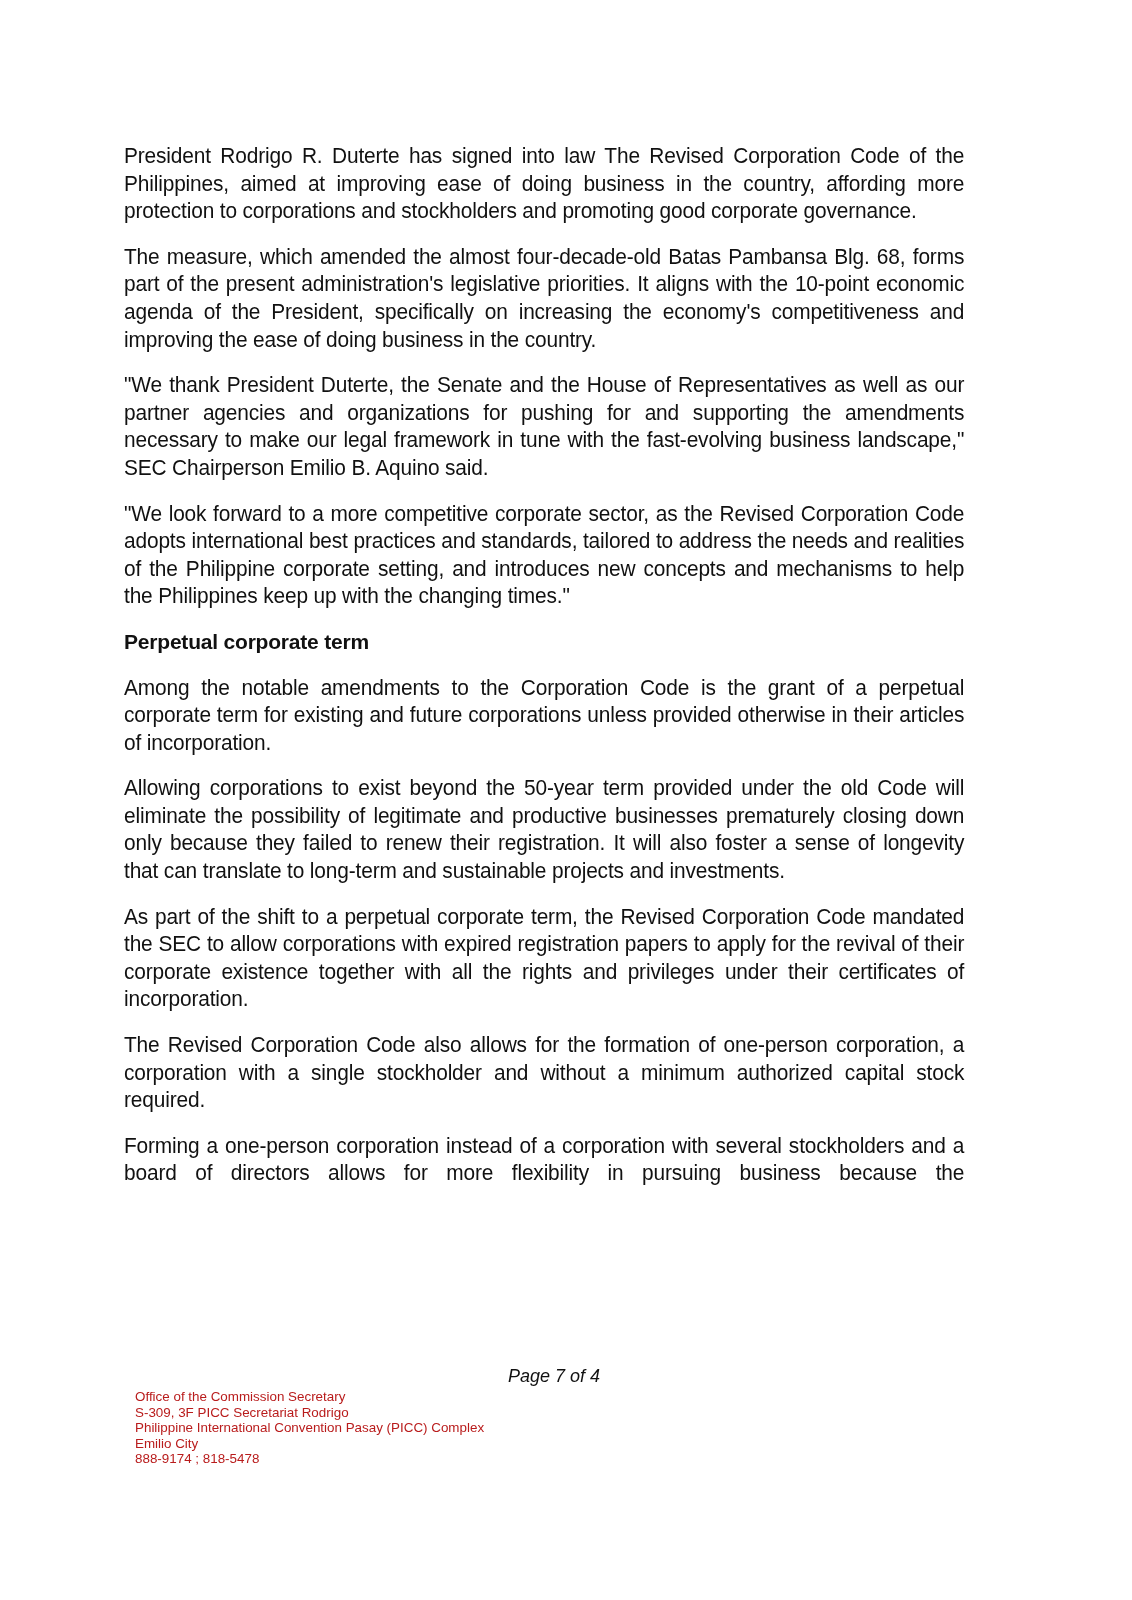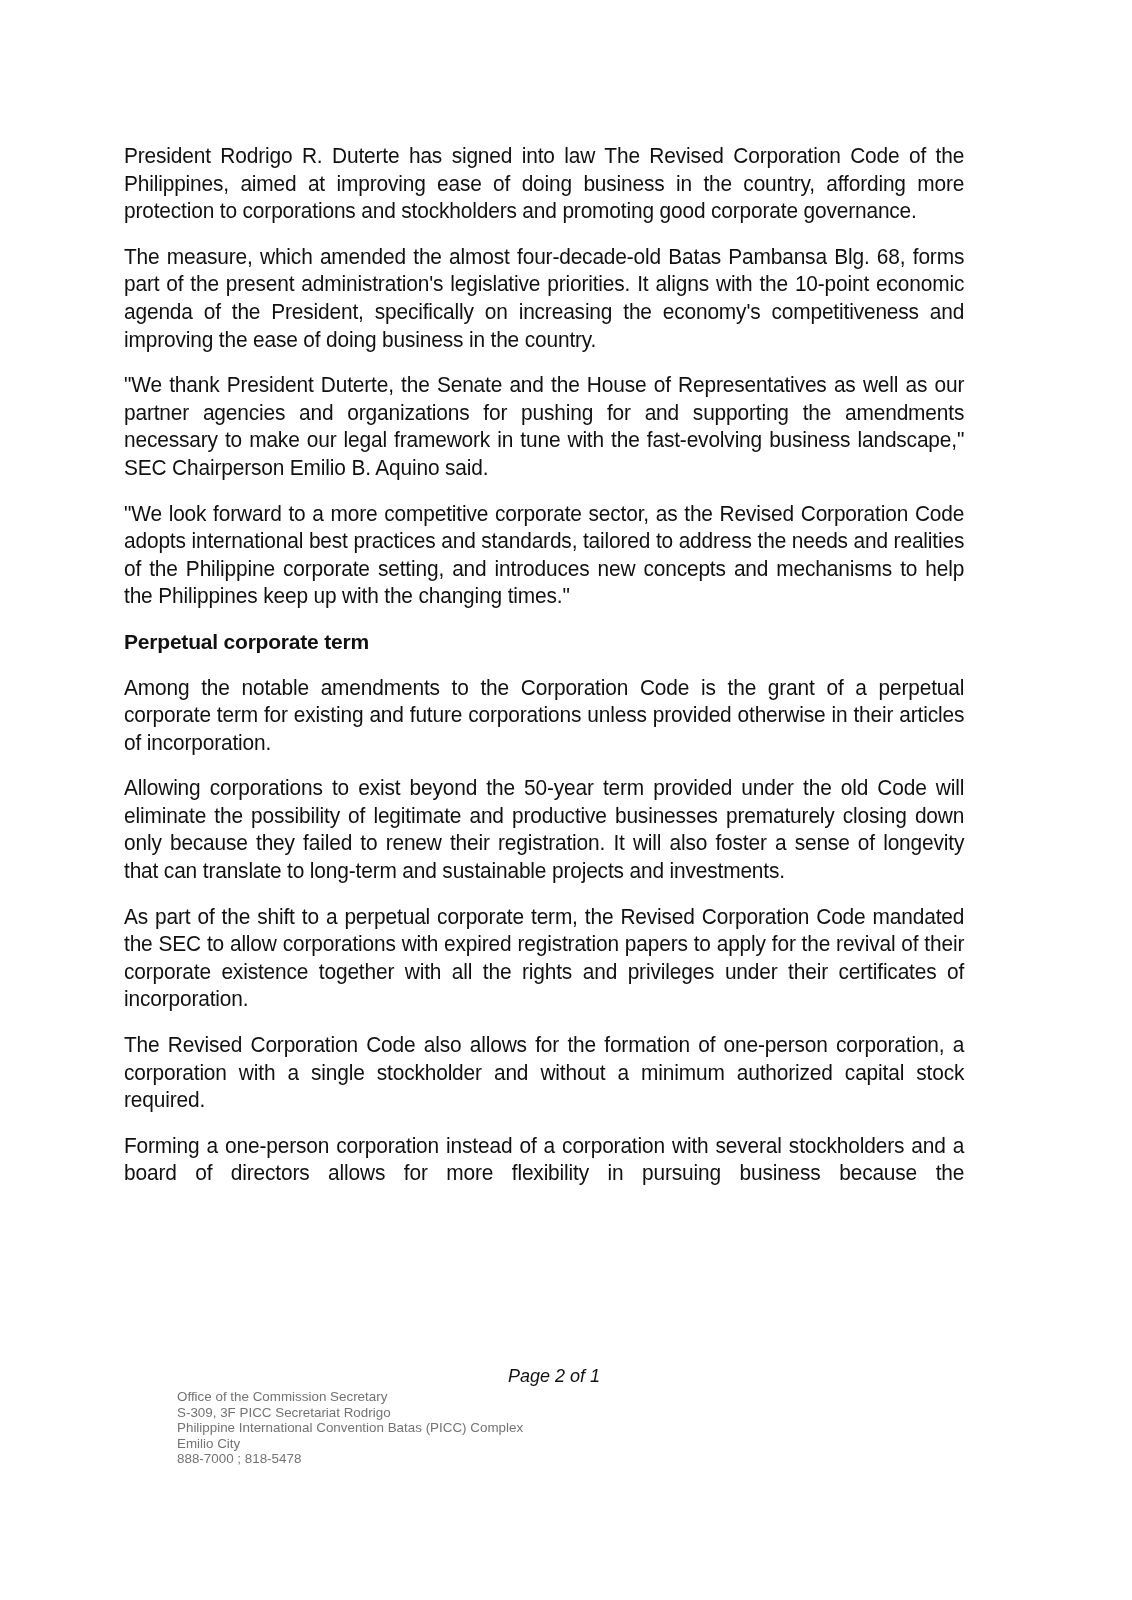--- a/index.html
+++ b/index.html
@@ -51,22 +51,21 @@
       font-size: 18px;
       color: #111;
     }
     .footer-address {
       position: absolute;
       left: 135px;
       top: 1389px;
       font-family: "Liberation Sans", sans-serif;
       font-size: 13.4px;
       line-height: 15.6px;
-      color: #737373;
-      margin-left: 42px;
+      color: #b91c1c;
     }
     .footer-address div {
       white-space: nowrap;
     }
   </style>
 </head>
 <body>
 
 <div class="page">
   <p class="para">President Rodrigo R. Duterte has signed into law The Revised Corporation Code of the Philippines, aimed at improving ease of doing business in the country, affording more protection to corporations and stockholders and promoting good corporate governance.</p>
@@ -74,21 +73,21 @@
   <p class="para">"We thank President Duterte, the Senate and the House of Representatives as well as our partner agencies and organizations for pushing for and supporting the amendments necessary to make our legal framework in tune with the fast-evolving business landscape," SEC Chairperson Emilio B. Aquino said.</p>
   <p class="para">"We look forward to a more competitive corporate sector, as the Revised Corporation Code adopts international best practices and standards, tailored to address the needs and realities of the Philippine corporate setting, and introduces new concepts and mechanisms to help the Philippines keep up with the changing times."</p>
   <h2 class="heading">Perpetual corporate term</h2>
   <p class="para">Among the notable amendments to the Corporation Code is the grant of a perpetual corporate term for existing and future corporations unless provided otherwise in their articles of incorporation.</p>
   <p class="para">Allowing corporations to exist beyond the 50-year term provided under the old Code will eliminate the possibility of legitimate and productive businesses prematurely closing down only because they failed to renew their registration. It will also foster a sense of longevity that can translate to long-term and sustainable projects and investments.</p>
   <p class="para">As part of the shift to a perpetual corporate term, the Revised Corporation Code mandated the SEC to allow corporations with expired registration papers to apply for the revival of their corporate existence together with all the rights and privileges under their certificates of incorporation.</p>
   <p class="para">The Revised Corporation Code also allows for the formation of one-person corporation, a corporation with a single stockholder and without a minimum authorized capital stock required.</p>
   <p class="para last-justify">Forming a one-person corporation instead of a corporation with several stockholders and a board of directors allows for more flexibility in pursuing business because the</p>
 </div>
 
-<div class="footer-page">Page 2 of 1</div>
+<div class="footer-page">Page 7 of 4</div>
 
 <div class="footer-address">
   <div>Office of the Commission Secretary</div>
   <div>S-309, 3F PICC Secretariat Rodrigo</div>
-  <div>Philippine International Convention Batas (PICC) Complex</div>
+  <div>Philippine International Convention Pasay (PICC) Complex</div>
   <div>Emilio City</div>
-  <div>888-7000 ; 818-5478</div>
+  <div>888-9174 ; 818-5478</div>
 </div>
 
 </body></html>

